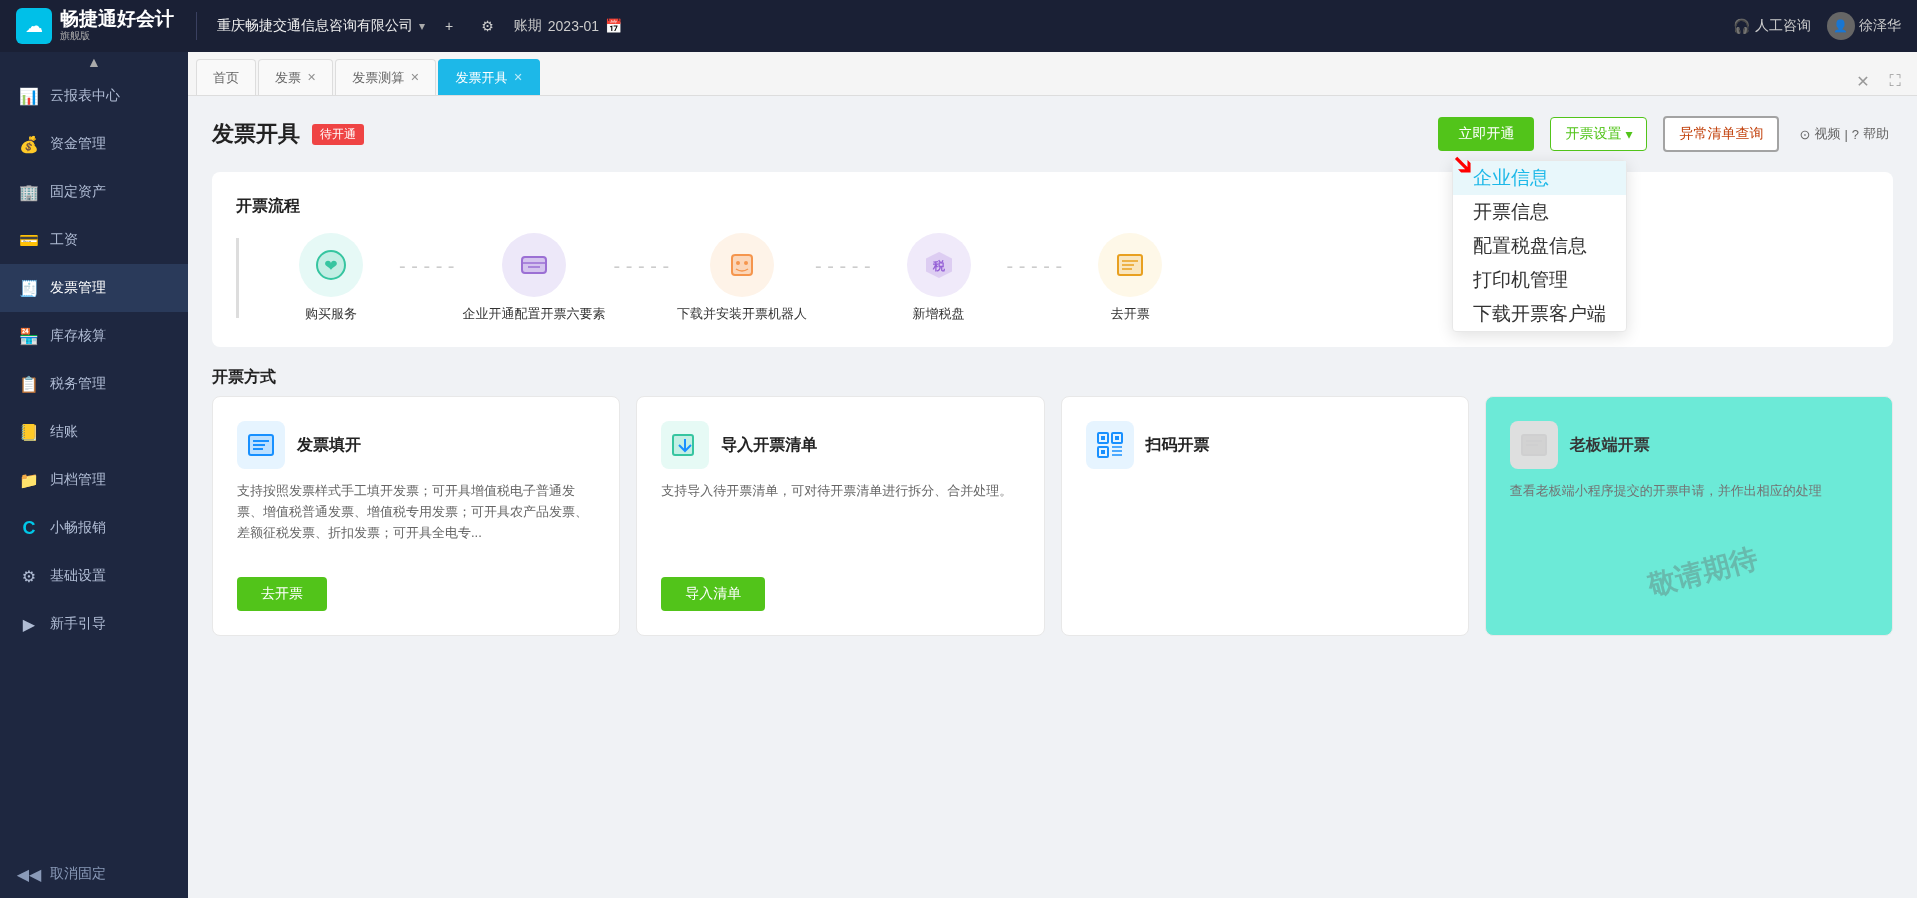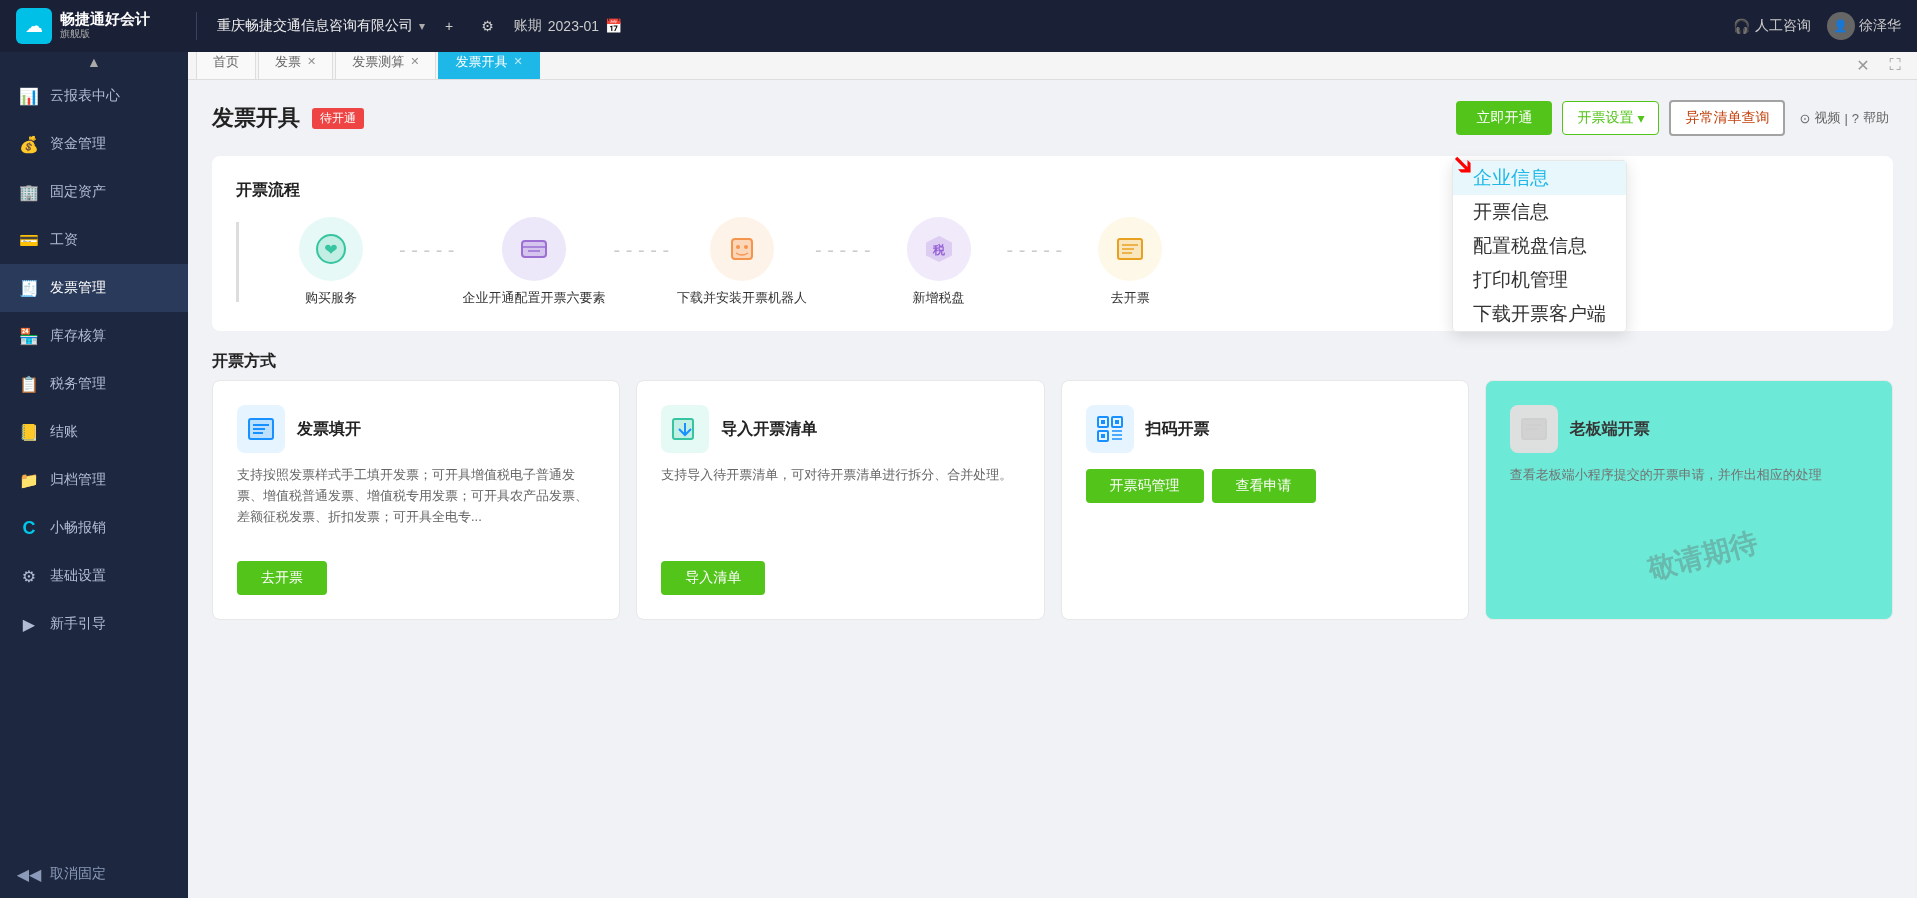--- a/index.html
+++ b/index.html
@@ -4,27 +4,27 @@
   <style>
     * { box-sizing: border-box; margin: 0; padding: 0; }
     body { font-family: 'Microsoft YaHei', Arial, sans-serif; font-size: 14px; background: #f0f2f5; overflow: hidden; }
 
     
     .app-container { display: flex; flex-direction: column; height: 898px; width: 1917px; }
     .top-bar { height: 52px; background: #1a2035; display: flex; align-items: center; padding: 0 16px; gap: 12px; flex-shrink: 0; }
     .main-area { display: flex; flex: 1; overflow: hidden; }
     .sidebar { width: 188px; background: #1e2740; display: flex; flex-direction: column; flex-shrink: 0; height: 100%; }
     .content-area { flex: 1; display: flex; flex-direction: column; background: #f0f2f5; overflow: hidden; }
-    .tab-bar { height: 28px; background: #f5f5f5; display: flex; align-items: flex-end; padding: 0 8px; flex-shrink: 0; border-bottom: 1px solid #ddd; }
+    .tab-bar { height: 44px; background: #f5f5f5; display: flex; align-items: flex-end; padding: 0 8px; flex-shrink: 0; border-bottom: 1px solid #ddd; }
     .page-content { flex: 1; overflow-y: auto; padding: 20px 24px; position: relative; }
 
     
     .logo-area { display: flex; align-items: center; gap: 8px; min-width: 160px; }
     .logo-icon { width: 36px; height: 36px; background: #00c0e8; border-radius: 6px; display: flex; align-items: center; justify-content: center; color: white; font-size: 18px; }
-    .logo-text { color: white; font-size: 15px; font-weight: bold; line-height: 1.1; }
+    .logo-text { color: white; font-size: 19px; font-weight: bold; line-height: 1.1; }
     .logo-sub { color: #aaa; font-size: 10px; }
     .divider-v { width: 1px; height: 28px; background: #3a4060; margin: 0 8px; }
     .company-selector { display: flex; align-items: center; gap: 6px; color: #eee; font-size: 14px; cursor: pointer; }
     .company-arrow { color: #aaa; font-size: 12px; }
     .top-btn { color: #ccc; font-size: 14px; cursor: pointer; padding: 4px 8px; display: flex; align-items: center; gap: 4px; }
     .period-label { color: #ccc; font-size: 14px; display: flex; align-items: center; gap: 6px; }
     .top-right { margin-left: auto; display: flex; align-items: center; gap: 16px; }
     .support-btn { color: #ccc; font-size: 14px; display: flex; align-items: center; gap: 4px; cursor: pointer; }
     .user-btn { color: #ccc; font-size: 14px; display: flex; align-items: center; gap: 4px; cursor: pointer; }
     .user-avatar { width: 28px; height: 28px; background: #666; border-radius: 50%; display: flex; align-items: center; justify-content: center; color: white; font-size: 12px; }
@@ -40,21 +40,21 @@
     
     .tab-item { height: 36px; padding: 0 16px; display: flex; align-items: center; gap: 6px; font-size: 13px; cursor: pointer; color: #666; background: #eee; border-radius: 4px 4px 0 0; margin-right: 2px; border: 1px solid #ddd; border-bottom: none; }
     .tab-item.active { background: #1db8e8; color: white; border-color: #1db8e8; }
     .tab-item .close-x { font-size: 11px; color: inherit; opacity: 0.7; }
     .tab-item:not(.active) { background: #f9f9f9; }
 
     
     .page-header { display: flex; align-items: center; gap: 12px; margin-bottom: 20px; }
     .page-title { font-size: 22px; font-weight: bold; color: #222; }
     .status-badge { background: #ef4444; color: white; font-size: 12px; padding: 2px 8px; border-radius: 3px; }
-    .header-actions { margin-left: auto; display: flex; align-items: center; gap: 10px; padding-left: 36px; }
+    .header-actions { margin-left: auto; display: flex; align-items: center; gap: 16px; padding-left: 36px; }
     .btn-green { background: #52c41a; color: white; border: none; padding: 8px 20px; border-radius: 4px; font-size: 14px; cursor: pointer; }
     .btn-outline-green { background: white; color: #52c41a; border: 1px solid #52c41a; padding: 7px 14px; border-radius: 4px; font-size: 14px; cursor: pointer; display: flex; align-items: center; gap: 4px; }
     .btn-outline-lime { background: white; color: #c2410c; border: 2px solid #a3a3a3; padding: 7px 14px; border-radius: 4px; font-size: 14px; cursor: pointer; font-family: Liberation Mono, monospace; }
     .btn-video { background: transparent; color: #666; border: none; padding: 7px 4px; font-size: 13px; cursor: pointer; display: flex; align-items: center; gap: 4px; }
 
     
     .section-title { font-size: 16px; font-weight: bold; color: #222; margin-bottom: 16px; }
     .card-section { background: white; border-radius: 8px; padding: 24px; margin-bottom: 20px; }
 
     
@@ -367,24 +367,20 @@
                       <rect x="5" y="5" width="4" height="4" fill="#1890ff"></rect>
                       <rect x="19" y="5" width="4" height="4" fill="#1890ff"></rect>
                       <rect x="5" y="19" width="4" height="4" fill="#1890ff"></rect>
                       <line x1="16" y1="16" x2="26" y2="16" stroke="#1890ff" stroke-width="1.5"></line>
                       <line x1="16" y1="20" x2="26" y2="20" stroke="#1890ff" stroke-width="1.5"></line>
                       <line x1="16" y1="24" x2="26" y2="24" stroke="#1890ff" stroke-width="1.5"></line>
                     </svg>
                 </div>
                 <span class="billing-title">扫码开票</span>
               </div>
-              <div class="billing-action" style="display:flex;gap:8px;">
-                <button class="btn-billing">开票码管理</button>
-                <button class="btn-billing">查看申请</button>
-              </div>
             </div>
 
             <div class="billing-card disabled" style="position:relative;overflow:hidden;">
               <div class="billing-card-header">
                 <div class="billing-icon" style="background:#ddd;color:#999;">
                   <svg width="28" height="28" viewBox="0 0 28 28">
                       <rect x="2" y="4" width="24" height="20" rx="2" fill="#999" opacity="0.2"></rect>
                       <rect x="2" y="4" width="24" height="20" rx="2" fill="none" stroke="#ccc" stroke-width="2"></rect>
                       <line x1="6" y1="10" x2="22" y2="10" stroke="#ccc" stroke-width="2"></line>
                       <line x1="6" y1="14" x2="18" y2="14" stroke="#ccc" stroke-width="2"></line>

